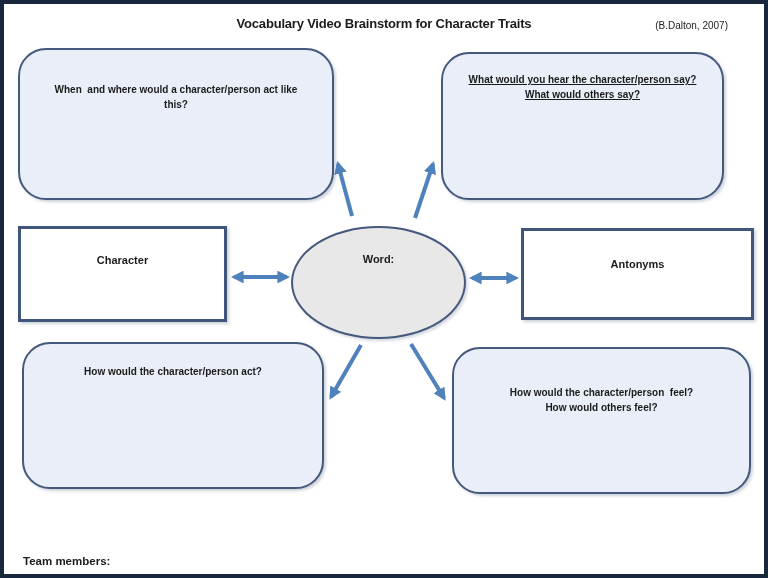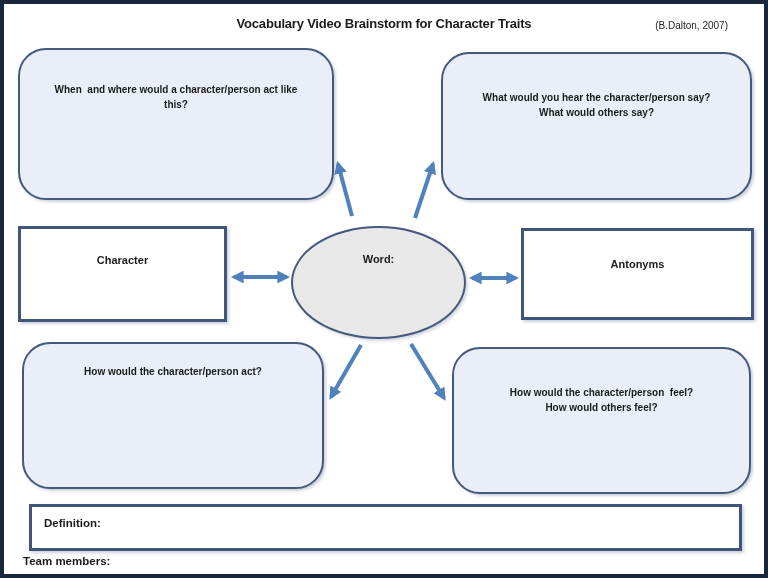--- a/index.html
+++ b/index.html
@@ -50,21 +50,21 @@
   .rect {
     background: #ffffff;
     border: 3px solid #3f567a;
     box-shadow: 2px 2px 3px rgba(110,125,150,0.35);
     font-size: 11px;
   }
 
   .prompt { white-space: pre-wrap; display: block; padding: 0 8px; }
 
   #node-top-left   { left: 14px;  top: 44px;  width: 316px; height: 152px; padding-top: 32px; }
-  #node-top-right  { left: 437px; top: 48px;  width: 311px; height: 148px; padding-top: 36px; }
+  #node-top-right  { left: 437px; top: 48px;  width: 283px; height: 148px; padding-top: 18px; text-decoration: underline; }
   #node-synonyms   { left: 14px;  top: 222px; width: 209px; height: 96px;  padding-top: 25px; }
   #node-antonyms   { left: 517px; top: 224px; width: 233px; height: 92px;  padding-top: 27px; }
   #node-bottom-left  { left: 18px;  top: 338px; width: 302px; height: 147px; padding-top: 20px; }
   #node-bottom-right { left: 448px; top: 343px; width: 299px; height: 147px; padding-top: 36px; }
 
   #node-word {
     left: 287px; top: 222px; width: 175px; height: 113px;
     background: #e8e8e8;
     border: 2px solid #46597c;
     border-radius: 50%;
@@ -147,19 +147,16 @@
 
   <div id="node-bottom-left" class="node rounded">
     <span class="prompt">How would the character/person act?</span>
   </div>
 
   <div id="node-bottom-right" class="node rounded">
     <span class="prompt">How would the character/person  feel?
 How would others feel?</span>
   </div>
 
-  <div id="definition-box">
-    <span>Definition:</span>
-  </div>
 
   <div class="team-label">Team members:</div>
 
 </div>
 
 </body></html>

